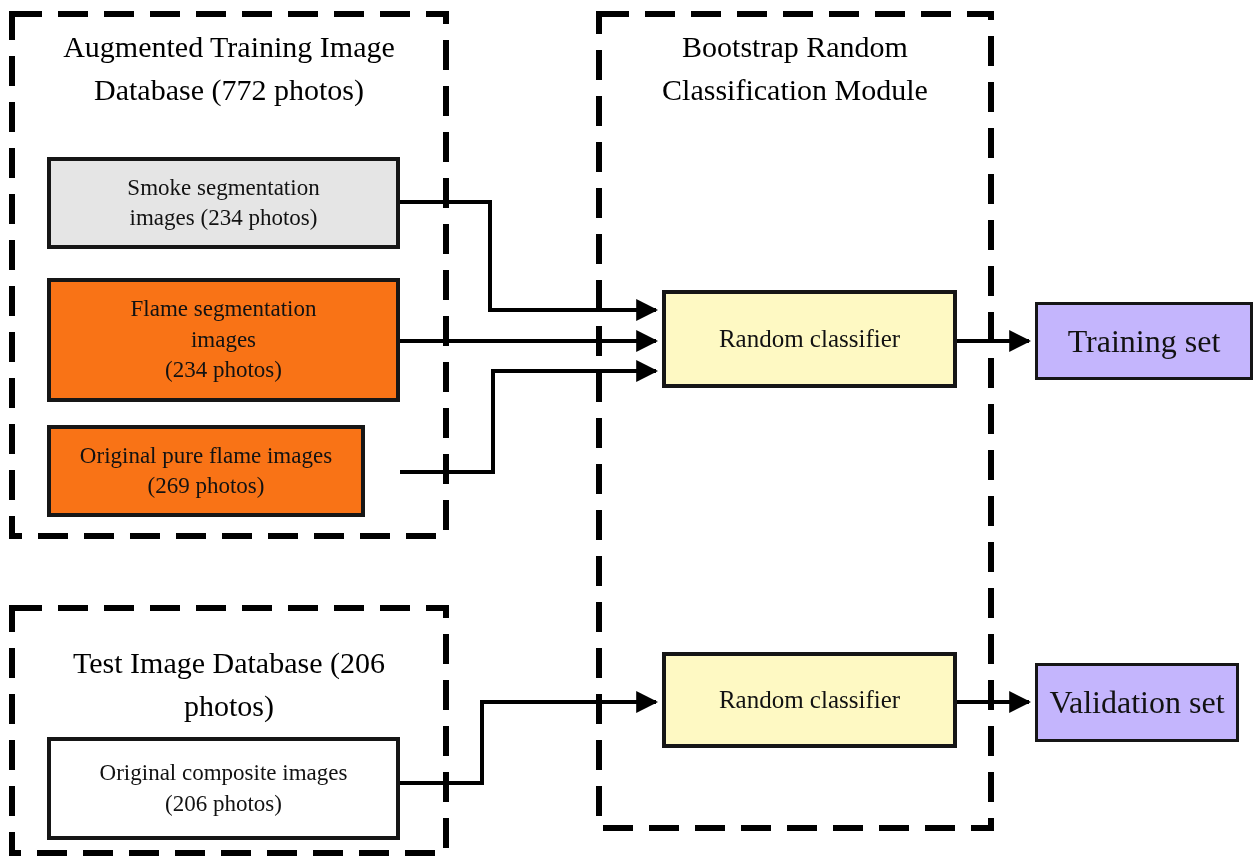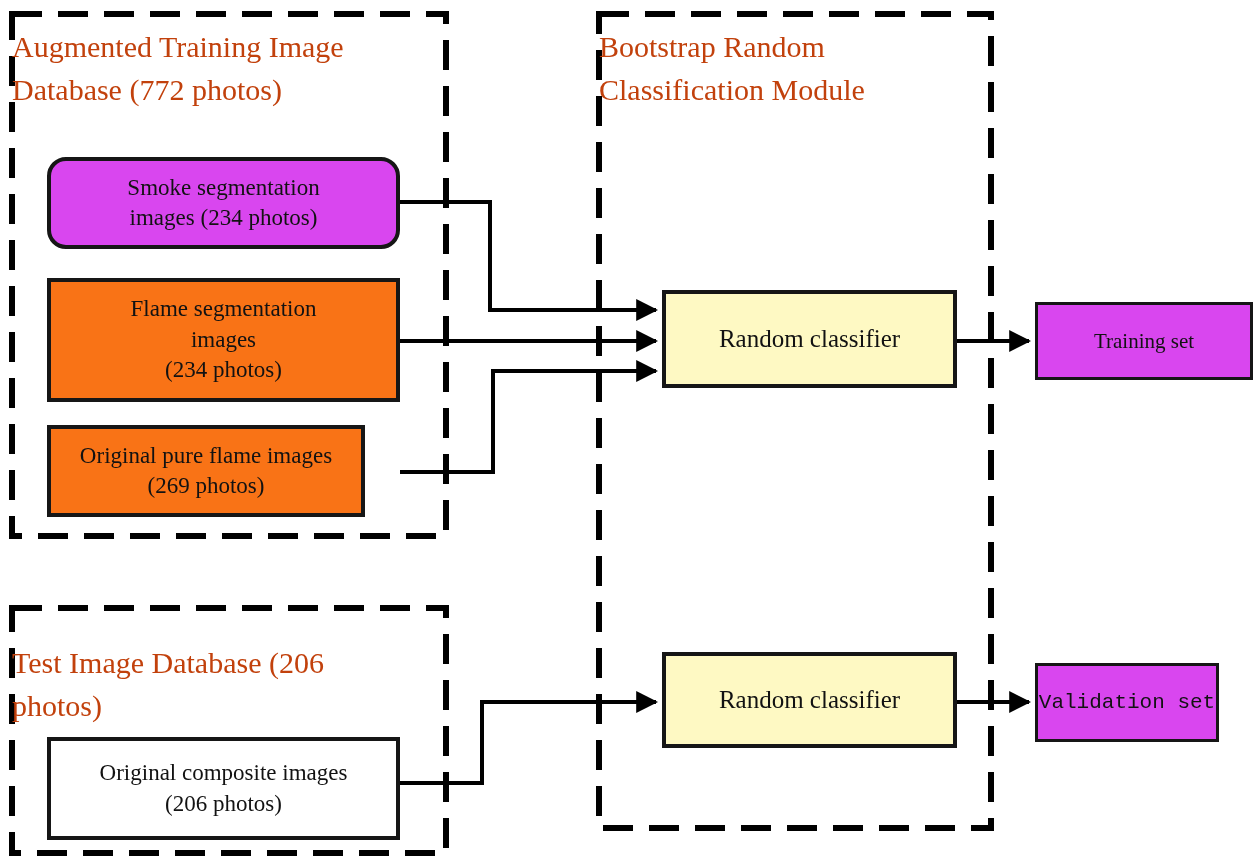--- a/index.html
+++ b/index.html
@@ -17,53 +17,53 @@
   }
   .overlay-svg {
     position: absolute;
     left: 0;
     top: 0;
     width: 1260px;
     height: 867px;
   }
   .title {
     position: absolute;
-    text-align: left;
+    text-align: center;
     white-space: pre-line;
     font-size: 30px;
     line-height: 1.42;
-    color: #c2410c;
+    color: #000000;
   }
   .node {
     position: absolute;
     display: flex;
     align-items: center;
     justify-content: center;
     text-align: center;
     white-space: pre-line;
     box-sizing: border-box;
     color: #121212;
   }
   .node.src {
     border: 4px solid #161616;
     font-size: 23px;
     line-height: 1.32;
   }
-  .smoke-fill     { background: #d946ef; border-radius: 19px; }
+  .smoke-fill     { background: #e5e5e5; }
   .flame-fill     { background: #f97316; }
   .white-fill     { background: #ffffff; }
   .classifier {
     border: 4px solid #161616;
     background: #fef9c3;
     font-size: 25px;
   }
   .result {
     border: 3px solid #161616;
-    background: #d946ef;
-    font-size: 21px;
+    background: #c4b5fd;
+    font-size: 32px;
   }
 </style>
 </head>
 <body>
 
 <div class="canvas">
 
   <svg class="overlay-svg" viewBox="0 0 1260 867" xmlns="http://www.w3.org/2000/svg">
     <defs>
       <marker id="arrow" viewBox="0 0 10 10" refX="9" refY="5" markerWidth="5.5" markerHeight="5.5" orient="auto-start-reverse">
@@ -97,15 +97,15 @@
 (234 photos)</div>
   <div class="node src flame-fill" style="left:47px; top:425px; width:318px; height:92px;">Original pure flame images
 (269 photos)</div>
   <div class="node src white-fill" style="left:47px; top:737px; width:353px; height:103px;">Original composite images
 (206 photos)</div>
 
   <div class="node classifier" style="left:662px; top:290px; width:295px; height:98px;">Random classifier</div>
   <div class="node classifier" style="left:662px; top:652px; width:295px; height:96px;">Random classifier</div>
 
   <div class="node result" style="left:1035px; top:302px; width:218px; height:78px;">Training set</div>
-  <div class="node result" style="left:1035px; top:663px; width:184px; height:79px;font-family:Liberation Mono, monospace;">Validation set</div>
+  <div class="node result" style="left:1035px; top:663px; width:204px; height:79px;">Validation set</div>
 
 </div>
 
 </body></html>

